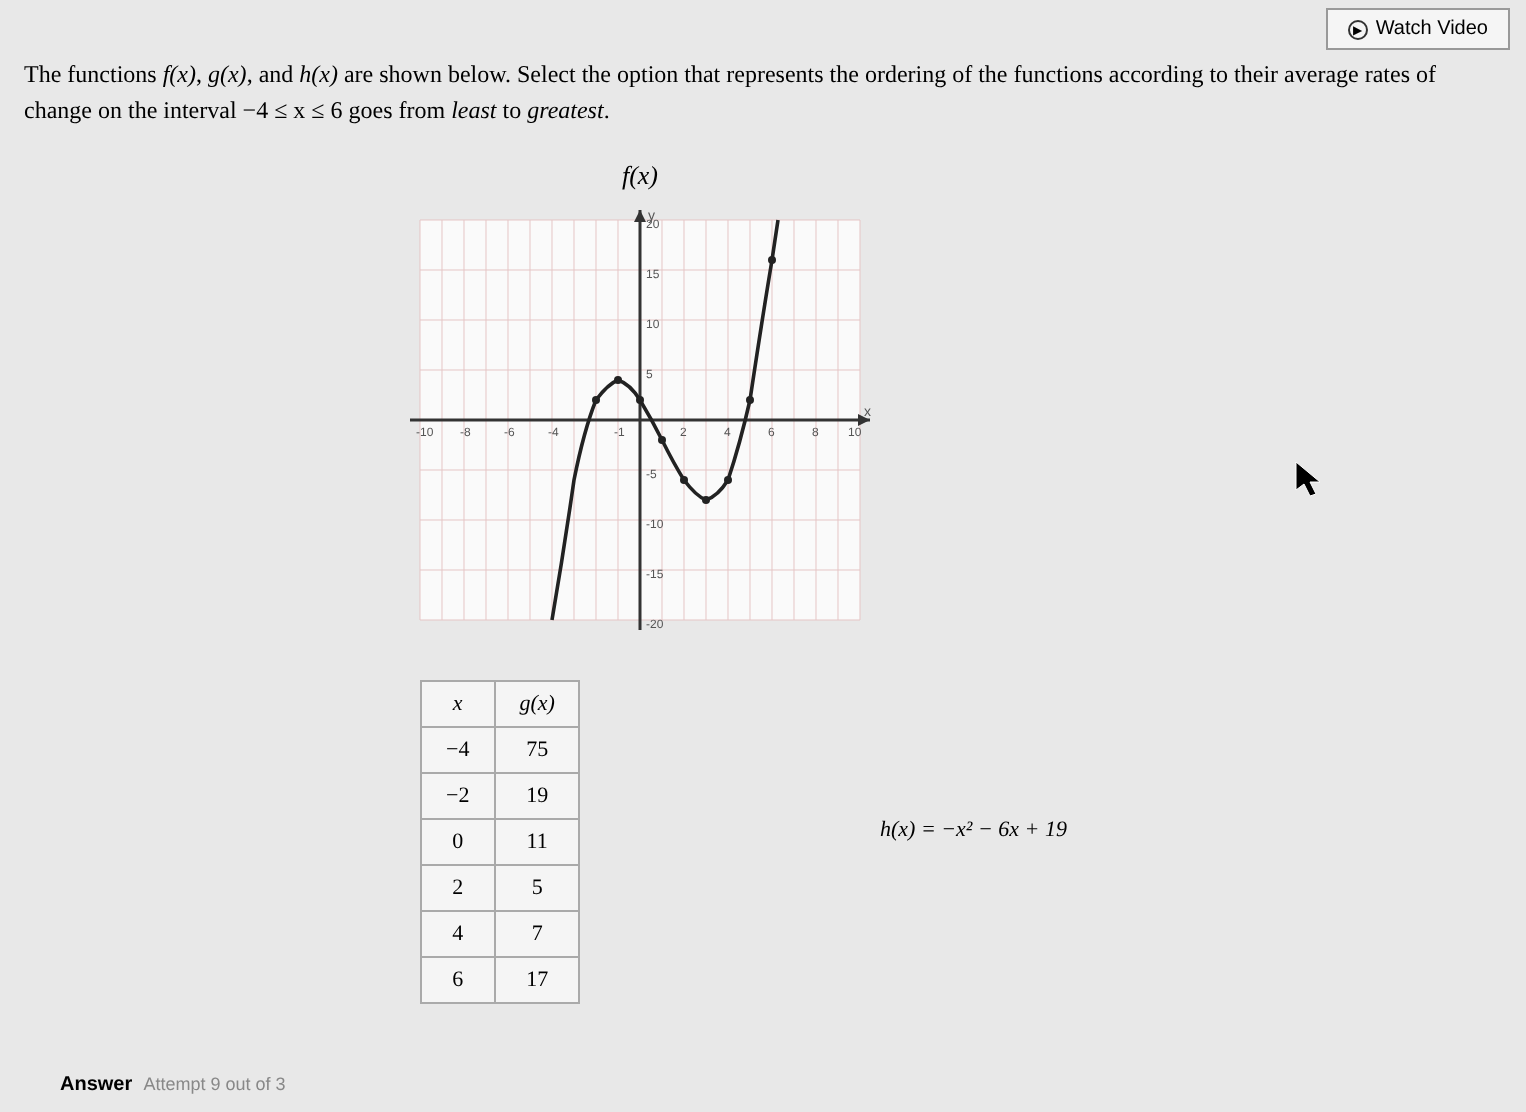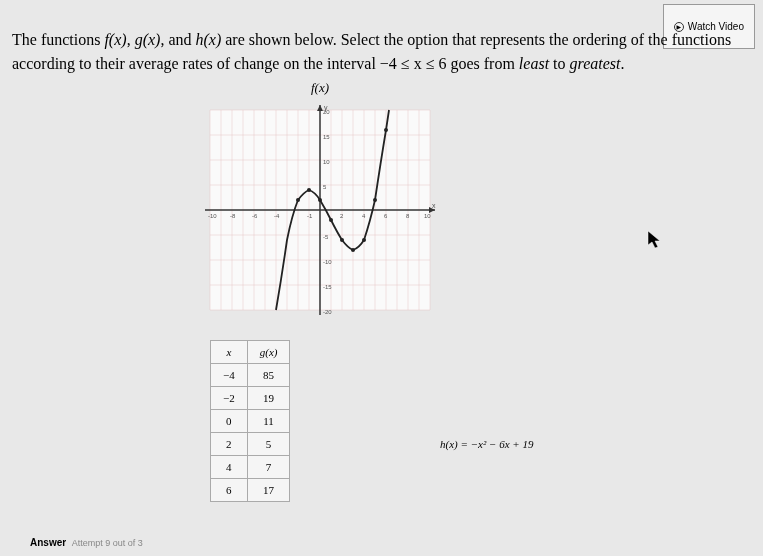--- a/index.html
+++ b/index.html
@@ -14,21 +14,21 @@
     .top-buttons {
       position: absolute;
       top: 4px;
       right: 8px;
       display: flex;
       gap: 8px;
     }
     .top-btn {
       border: 1px solid #999;
       background: #f5f5f5;
-      padding: 16px 10px;
+      padding: 4px 10px;
       font-size: 10px;
       font-family: Arial, sans-serif;
       display: flex;
       align-items: center;
       gap: 4px;
       cursor: pointer;
     }
     .play-icon {
       width: 10px;
       height: 10px;
@@ -37,21 +37,21 @@
       display: inline-flex;
       align-items: center;
       justify-content: center;
       font-size: 6px;
     }
     .question-text {
       position: absolute;
       top: 28px;
       left: 12px;
       right: 12px;
-      font-size: 16px;
+      font-size: 12px;
       line-height: 1.5;
     }
     .question-text .italic { font-style: italic; }
     
     .graph-area {
       position: absolute;
       top: 80px;
       left: 190px;
       width: 260px;
     }
@@ -79,21 +79,21 @@
       border: 1px solid #aaa;
       padding: 5px 12px;
       text-align: center;
       font-size: 11px;
       min-width: 36px;
     }
     td.header { font-style: italic; }
     
     .h-formula {
       position: absolute;
-      top: 438px;
+      top: 409px;
       left: 440px;
       font-size: 11px;
       font-style: italic;
     }
     
     .answer-label {
       position: absolute;
       bottom: 8px;
       left: 30px;
       font-size: 10px;
@@ -206,21 +206,21 @@
 
 <div class="table-area">
   <table>
     <tbody>
         <tr>
       <td class="header">x</td>
       <td class="header">g(x)</td>
     </tr>
     <tr>
           <td>−4</td>
-          <td>85</td>
+          <td>75</td>
         </tr>
     <tr>
           <td>−2</td>
           <td>19</td>
         </tr>
     <tr>
           <td>0</td>
           <td>11</td>
         </tr>
     <tr>

